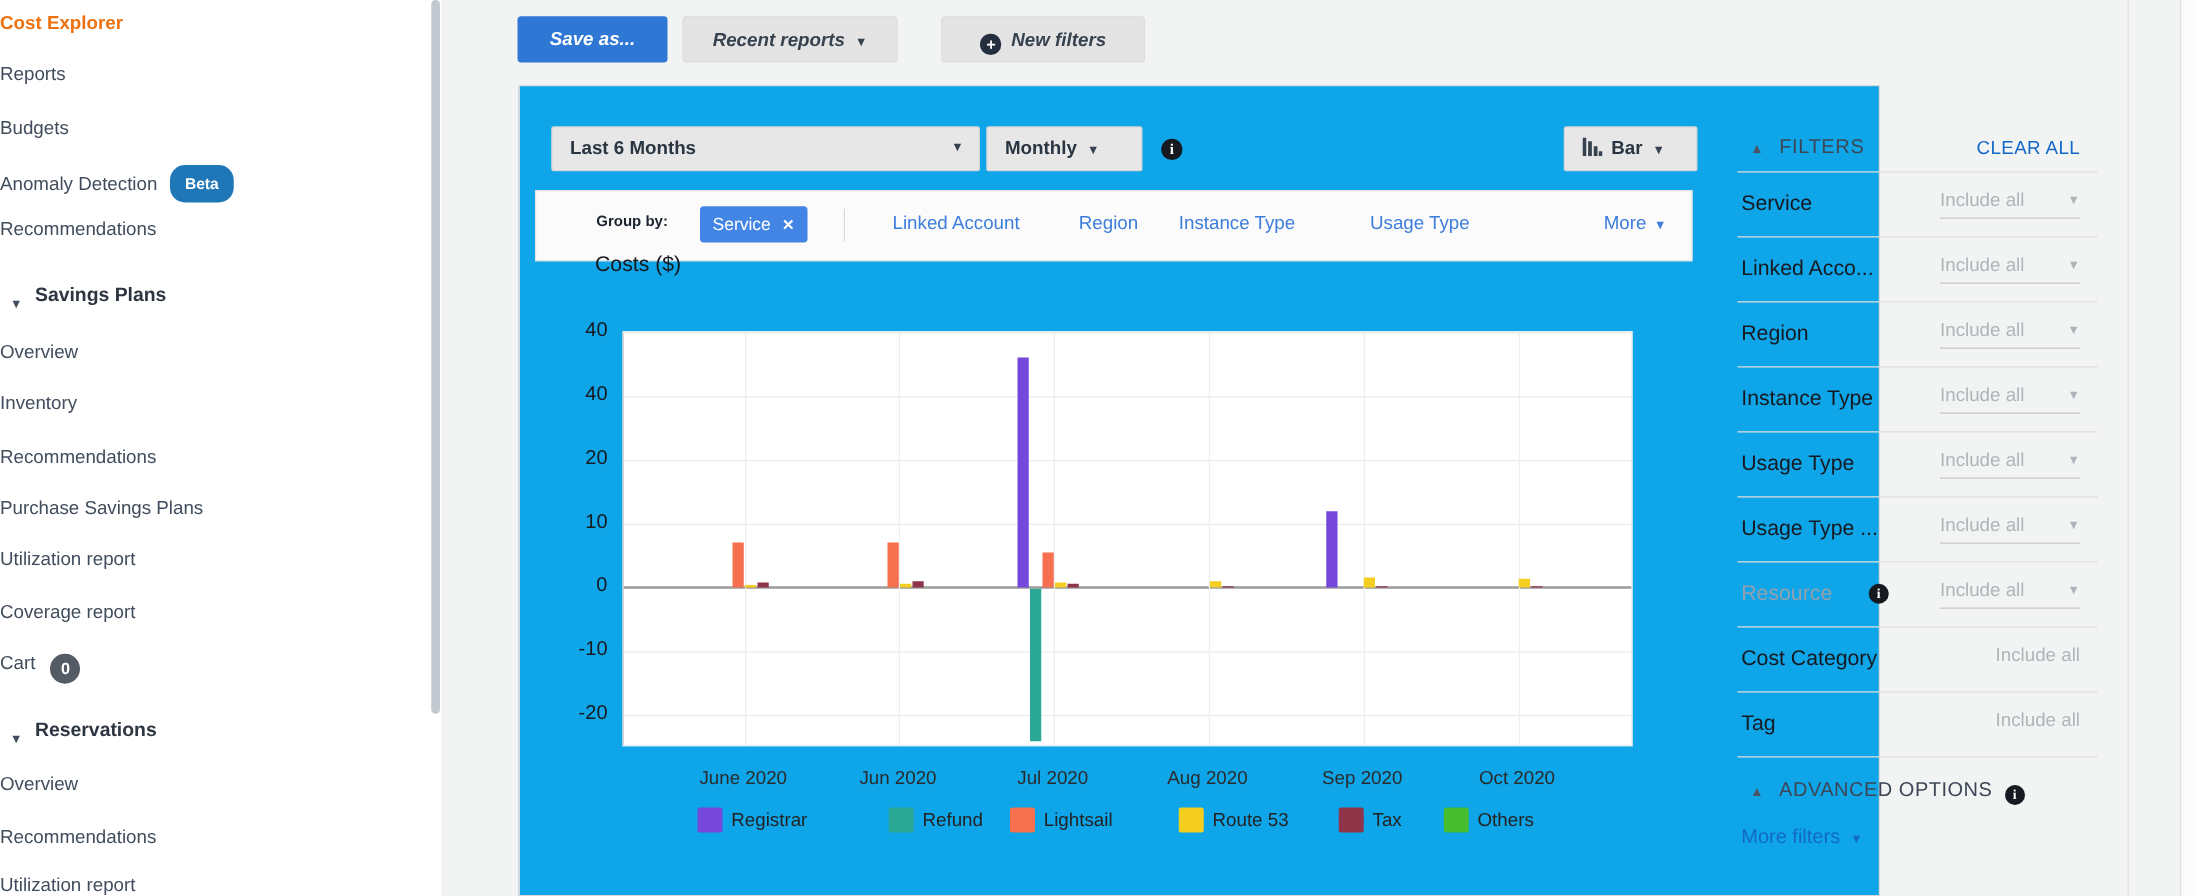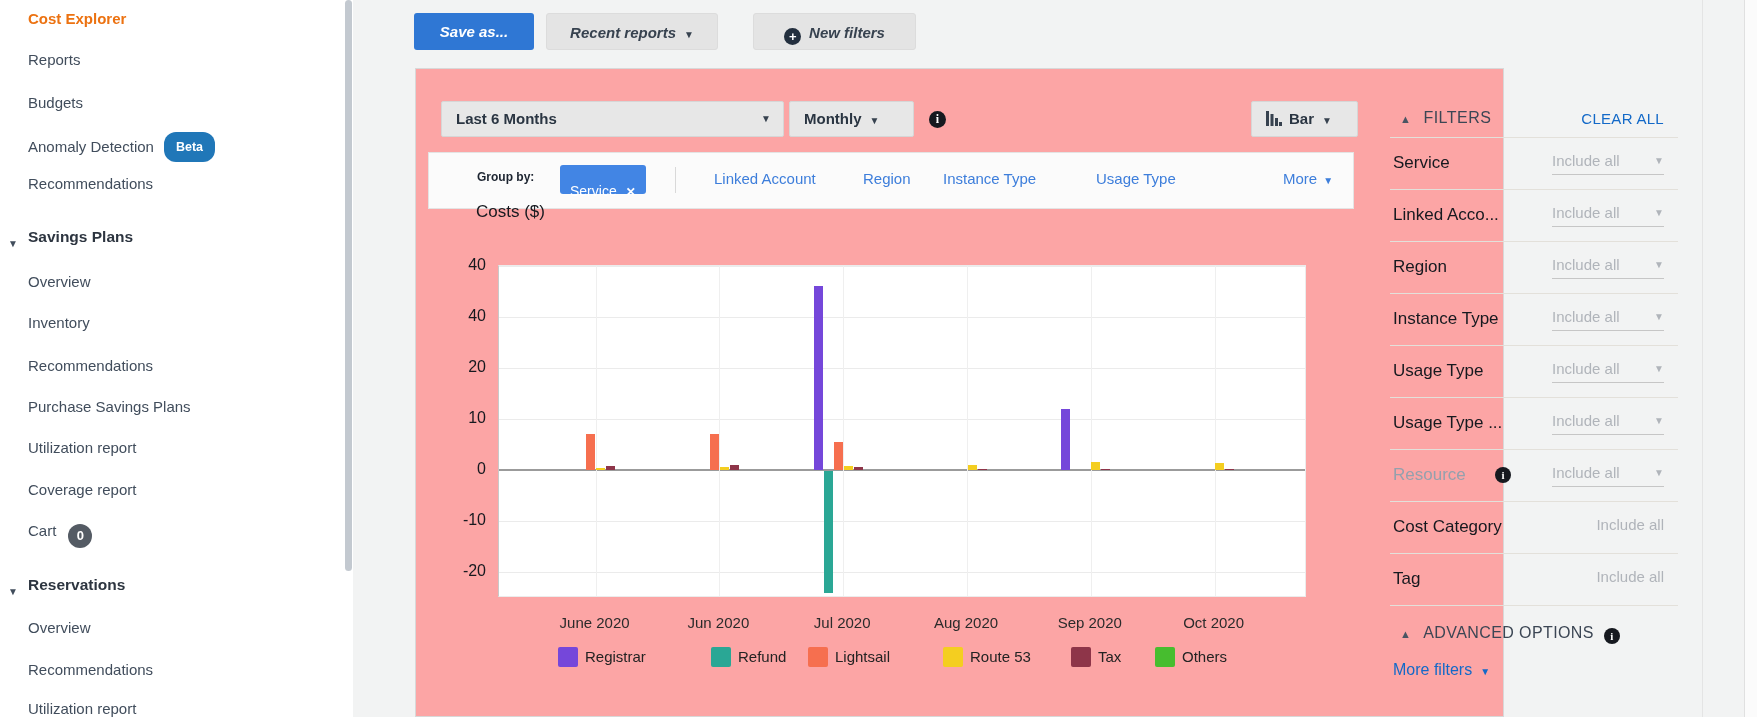--- a/index.html
+++ b/index.html
@@ -2,21 +2,21 @@
 <html><head>
 <meta charset="utf-8">
 <style>
   * { margin:0; padding:0; box-sizing:border-box; }
   html,body { width:1757px; height:717px; overflow:hidden; }
   body { font-family:"Liberation Sans", sans-serif; background:#f2f3f3; position:relative; color:#414d5c; }
 
   
   #sidebar { position:absolute; left:0; top:0; width:353px; height:717px; background:#ffffff; }
   .side-item { position:absolute; left:0; height:24px; line-height:24px; font-size:15px; color:#414d5c;
-               padding-left:28px; white-space:nowrap; cursor:pointer; }
+               white-space:nowrap; cursor:pointer; }
   .side-item.active { color:#ec7211; font-weight:bold; }
   .side-item.hdr { font-weight:bold; color:#2d3540; padding-left:28px; font-size:15.5px; }
   .tri { position:absolute; left:8px; top:7px; font-size:10px; color:#414d5c; }
   .beta-badge { display:inline-block; margin-left:10px; background:#2077b8; color:#fff; font-size:12.5px;
                 font-weight:bold; border-radius:12px; padding:3px 12px; vertical-align:1px; }
   .cart-badge { display:inline-block; margin-left:12px; background:#545b64; color:#fff; font-size:13px;
                 font-weight:bold; border-radius:50%; width:24px; height:24px; line-height:24px;
                 text-align:center; vertical-align:-4px; }
   #side-scrollbar { position:absolute; left:345px; top:0; width:7px; height:571px; background:#c3c9d0; border-radius:4px; }
 
@@ -24,39 +24,39 @@
   .btn { position:absolute; top:13px; height:37px; border-radius:3px; font-size:15px; font-weight:bold;
          text-align:center; cursor:pointer;font-style:italic; }
   #btn-save { left:414px; width:120px; background:#2f77d4; color:#ffffff; line-height:37px; }
   #btn-recent { left:546px; width:172px; background:#e4e4e4; color:#37424f; line-height:37px; border:1px solid #dcdcdc; }
   #btn-new { left:753px; width:163px; background:#e4e4e4; color:#37424f; line-height:37px; border:1px solid #dcdcdc; }
   .dd-arrow { font-size:10px; margin-left:8px; color:#37424f; }
   .plus-circle { display:inline-block; width:17px; height:17px; border-radius:50%; background:#232f3e; color:#fff;
                  font-size:13px; line-height:17px; text-align:center; font-weight:bold; margin-right:8px; vertical-align:-3px; }
 
   
-  #card { position:absolute; left:415px; top:68px; width:1089px; height:649px; background:#fca5a5; border:1px solid #d8d8d8; }
+  #card { position:absolute; left:415px; top:68px; width:1089px; height:649px; background:#0ea5e9; border:1px solid #d8d8d8; }
 
   .gray-dd { position:absolute; top:32px; height:36px; background:#e7e7e7; border:1px solid #d6d6d6; border-radius:2px;
              font-size:15px; font-weight:bold; color:#2a3542; line-height:34px; padding:0 14px; cursor:pointer; }
   #dd-range { left:25px; width:343px; }
   #dd-range .dd-arrow { position:absolute; right:12px; top:0; }
   #dd-gran { left:373px; width:125px; }
   #dd-chart-type { left:835px; width:107px; }
   .info-icon { display:inline-block; width:17px; height:17px; border-radius:50%; background:#16191f; color:#fff;
                text-align:center; font-size:12px; line-height:17px; font-weight:bold; font-family:"Liberation Serif",serif;
                cursor:pointer; }
   #info-gran { position:absolute; left:513px; top:42px; }
   .bar-icon { display:inline-block; margin-right:7px; vertical-align:-2px; }
 
   
   #groupby { position:absolute; left:12px; top:83px; width:926px; height:57px; background:#fbfbfb; border:1px solid #e4e4e4; }
   #groupby-label { position:absolute; left:48px; top:17px; font-size:12px; font-weight:bold; color:#1c2430; }
   #groupby-chip { position:absolute; left:131px; top:12px; background:#4285e4; color:#fff; border-radius:3px;
-                  height:29px; line-height:29px; padding:12px 10px; font-size:14px; cursor:pointer; }
+                  height:29px; line-height:29px; padding:0 10px; font-size:14px; cursor:pointer; }
   #groupby-chip .chip-x { margin-left:9px; font-weight:bold; font-size:12px; cursor:pointer; }
   #groupby-divider { position:absolute; left:246px; top:14px; width:1px; height:26px; background:#d9d9d9; }
   .gb-link { position:absolute; top:17px; font-size:15px; color:#3d7edb; cursor:pointer; white-space:nowrap; }
   .gb-link .dd-arrow { color:#3d7edb; margin-left:6px; }
 
   
   #chart-title { position:absolute; left:60px; top:133px; font-size:17px; color:#16191f; }
   #plot { position:absolute; left:82px; top:196px; width:808px; height:332px; background:#fff;
           border:1px solid #ececec; border-left:1px solid #c9c9c9; }
   .gl-h { position:absolute; left:0; width:100%; height:1px; background:#ebebeb; }

